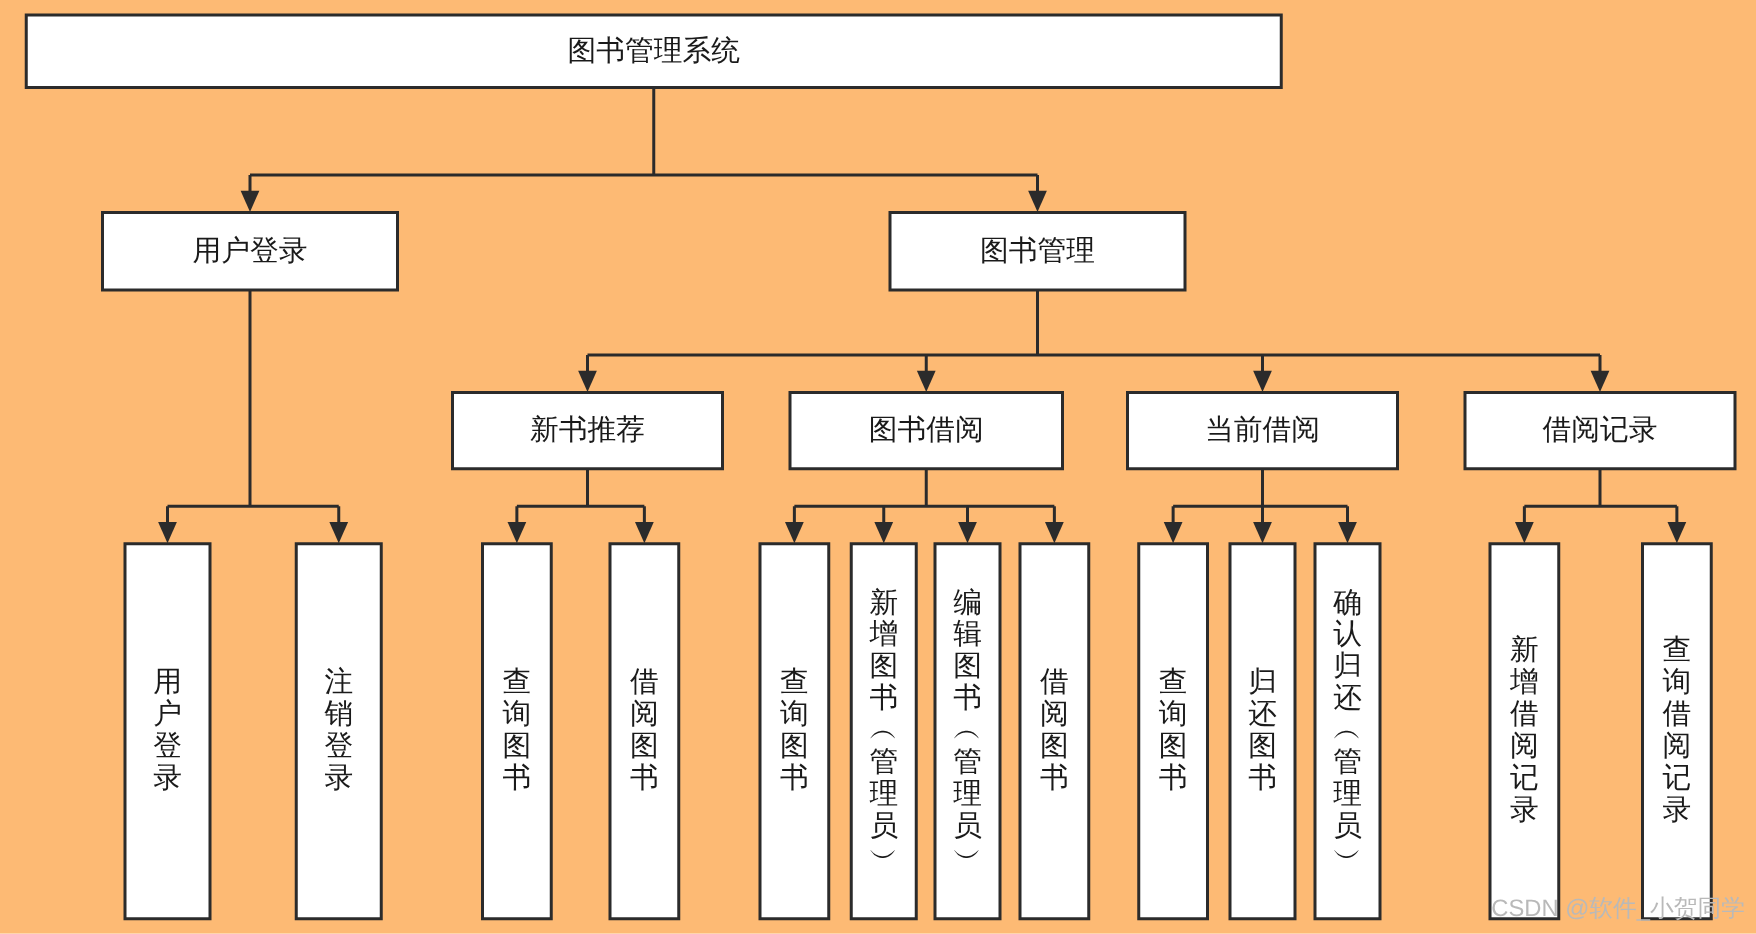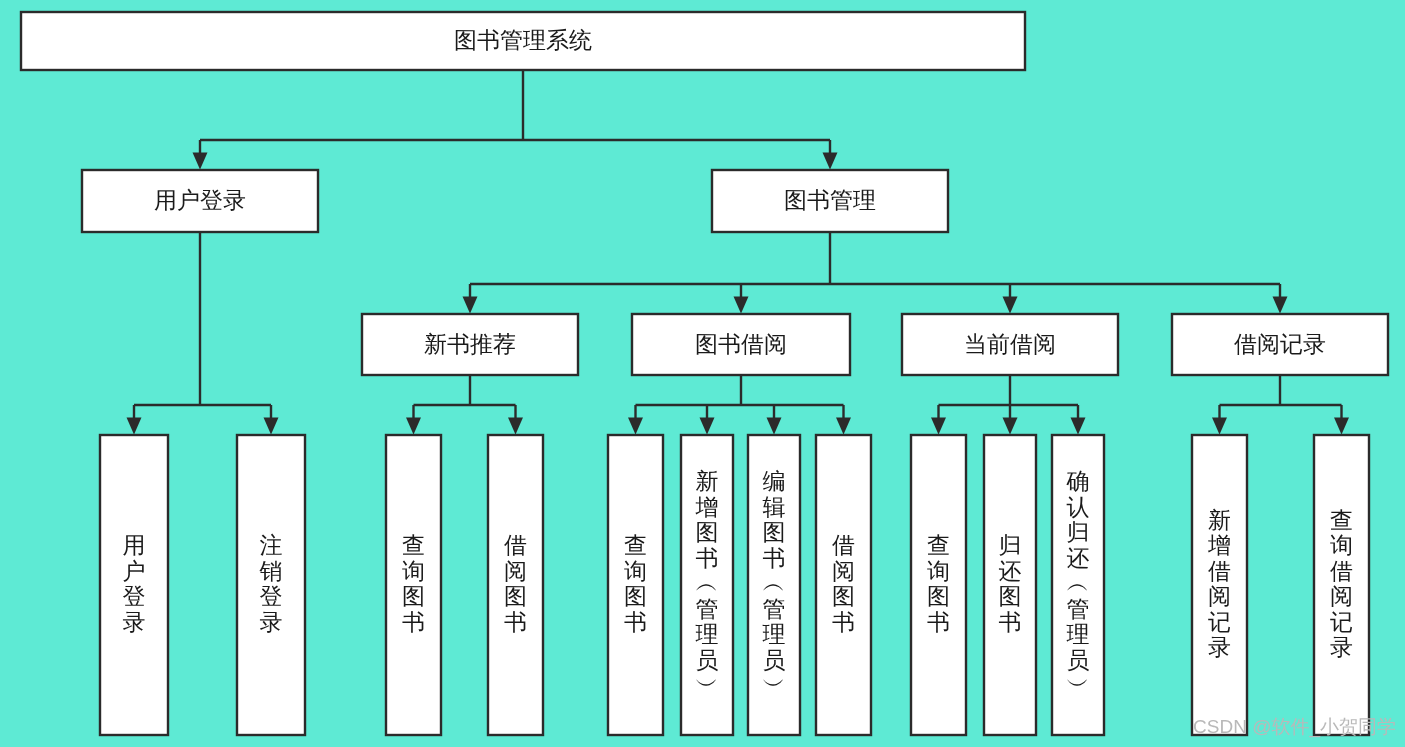--- a/index.html
+++ b/index.html
@@ -8,21 +8,21 @@
     padding: 0;
     background: #ffffff;
   }
   body {
     font-family: "Liberation Sans", "DejaVu Sans", sans-serif;
   }
   #diagram-root {
     position: relative;
     width: 1405px;
     height: 747px;
-    background: #5eead4;
+    background: #fdba74;
     overflow: hidden;
   }
   svg#tree-svg {
     position: absolute;
     left: 0;
     top: 0;
     width: 1405px;
     height: 747px;
     display: block;
   }

